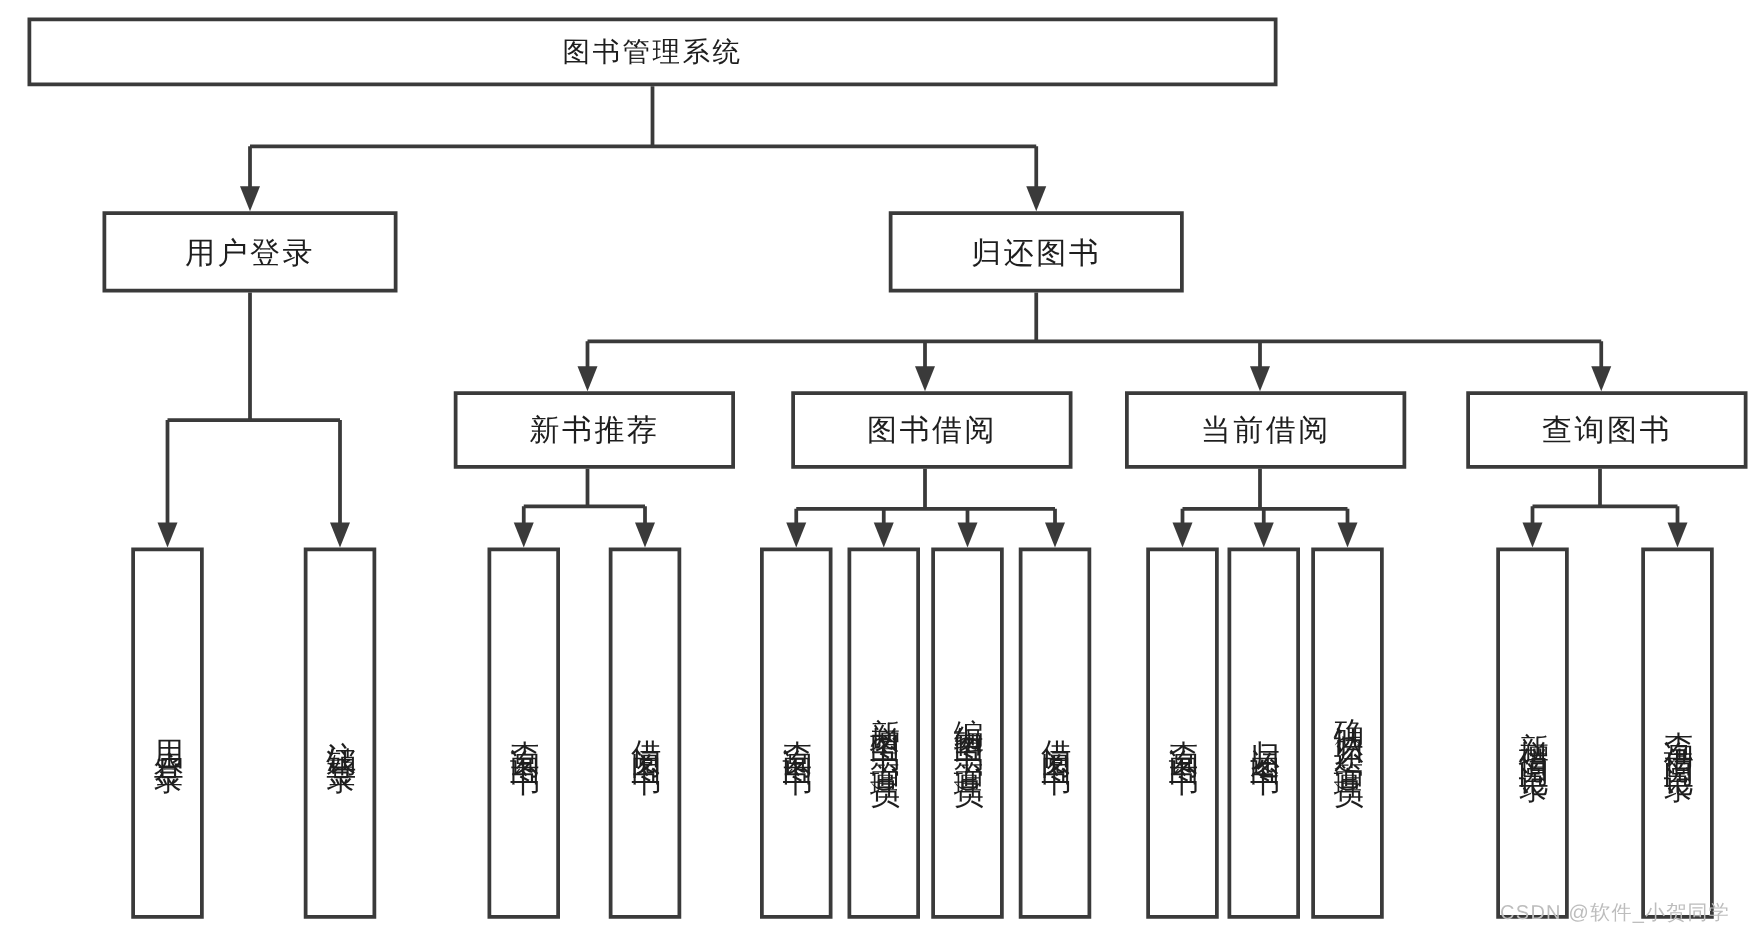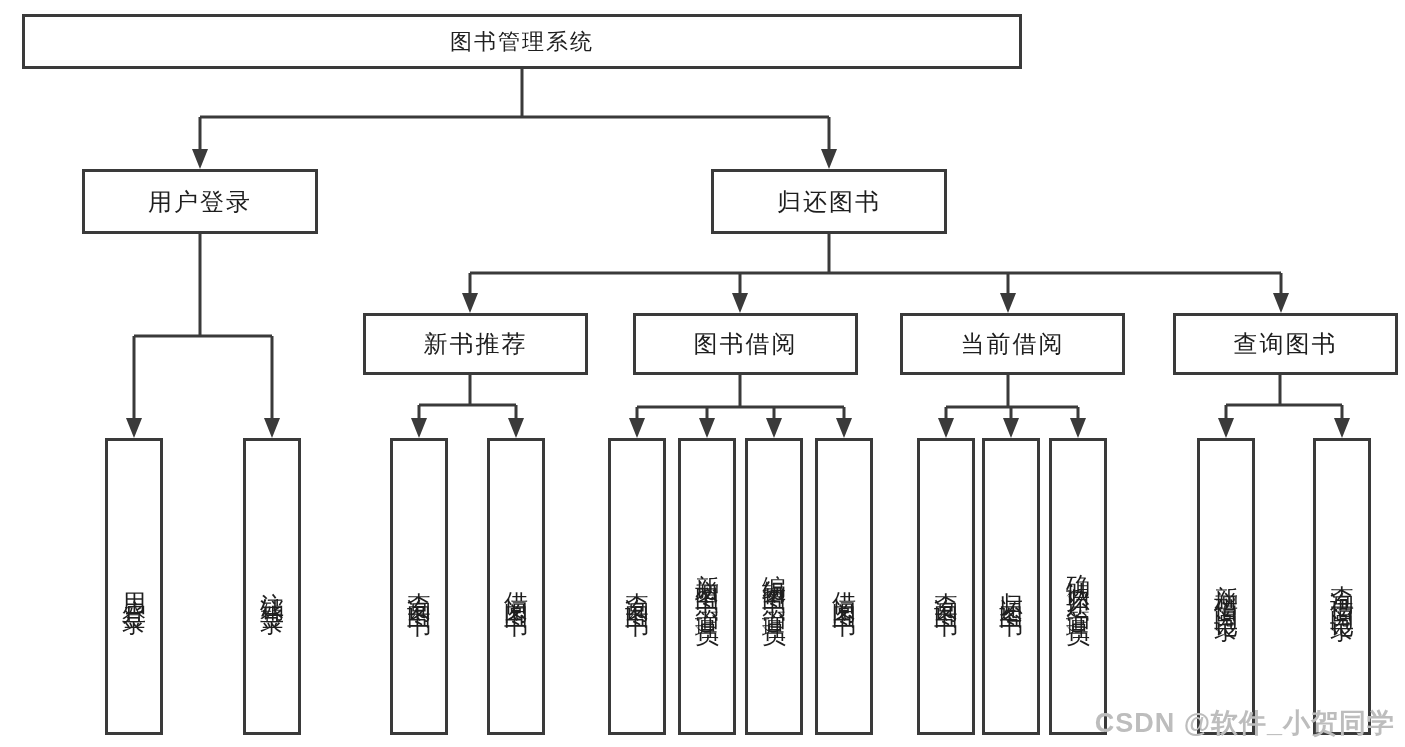--- a/index.html
+++ b/index.html
@@ -18,22 +18,22 @@
   .root  { left:22px;  top:14px;  width:1000px; height:55px; font-size:22px; }
   .lvl2  { top:169px; width:236px; height:65px; }
   .lvl3  { top:313px; width:225px; height:62px; }
   .leaf  { top:438px; width:58px; height:297px; }
   .leaf span {
     writing-mode:vertical-rl; text-orientation:mixed;
     letter-spacing:7px; font-size:24px; line-height:1;
   }
   svg.wires { position:absolute; left:0; top:0; pointer-events:none; }
   .watermark {
-    position:absolute; right:10px; bottom:6px;
-    font-size:27px; color:#bdbdbd; letter-spacing:1px;font-weight:bold;
+    position:absolute; right:21px; bottom:6px;
+    font-size:16px; color:#bdbdbd; letter-spacing:1px;
   }
 </style>
 </head>
 <body>
 
 <div class="canvas">
 
   <div class="node root">
     <span>图书管理系统</span>
   </div>

